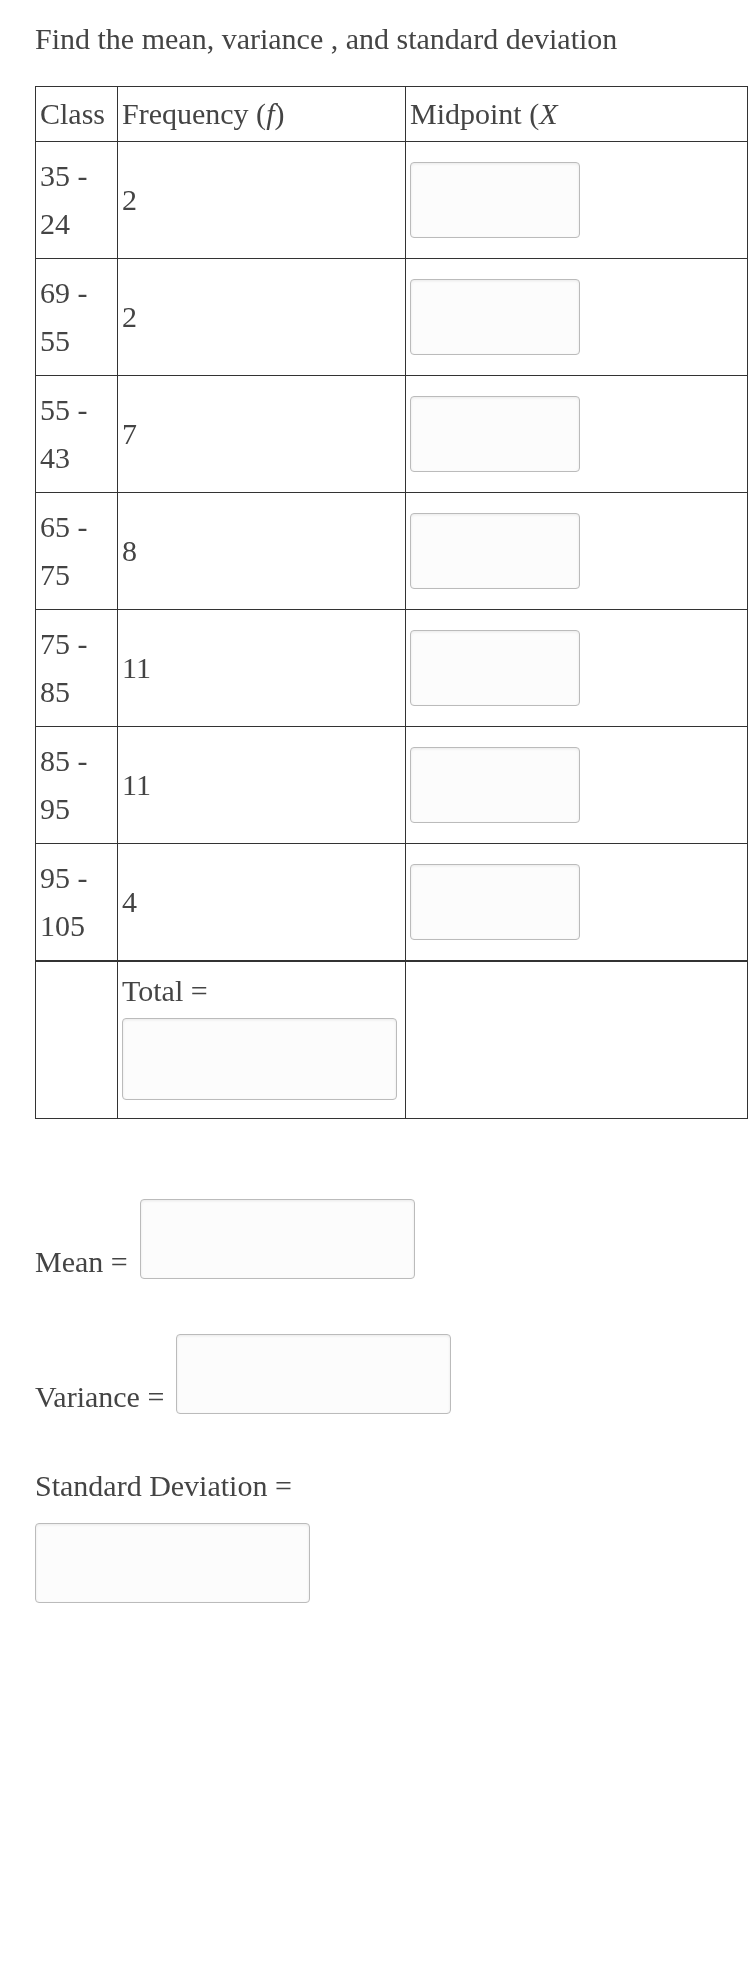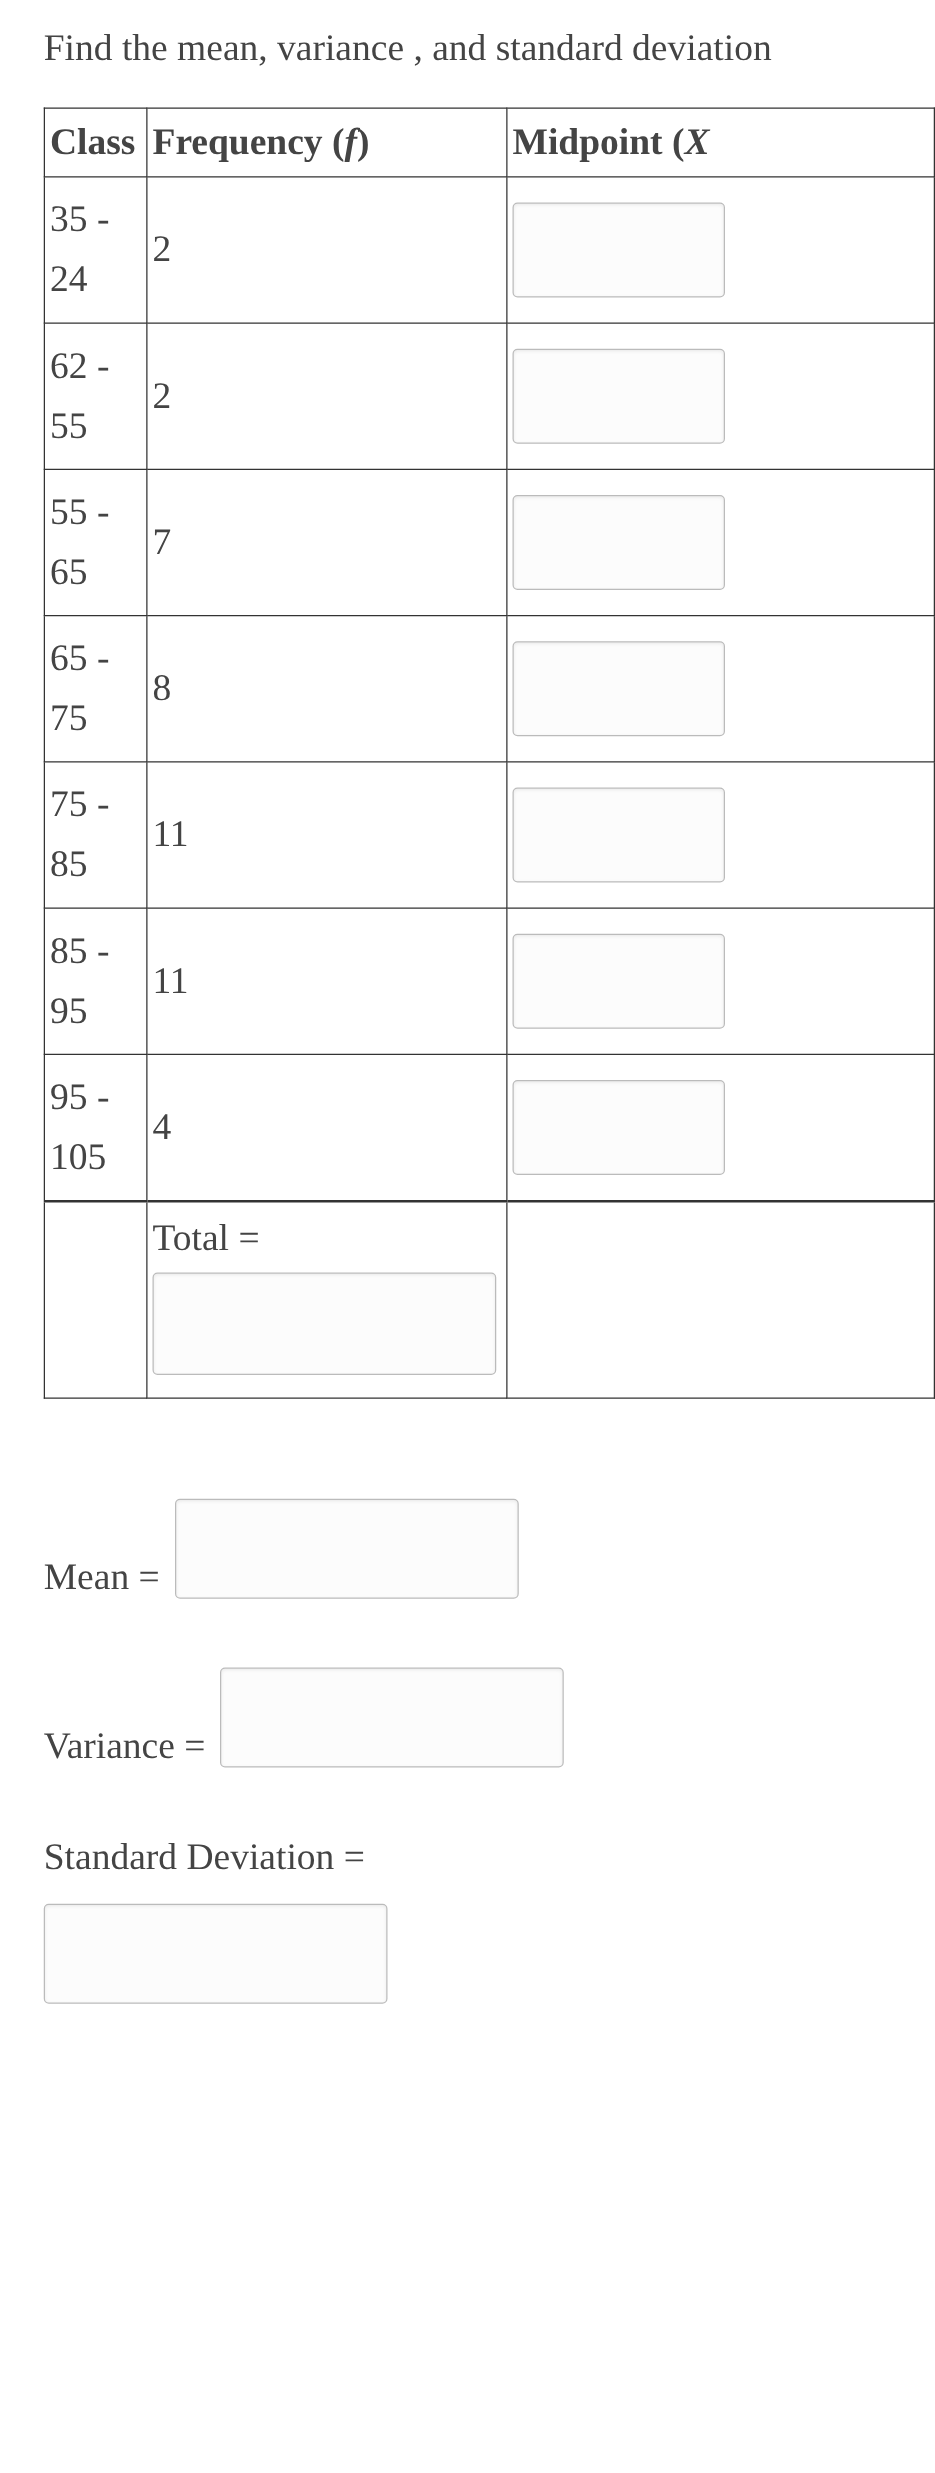--- a/index.html
+++ b/index.html
@@ -31,21 +31,21 @@
     th, td {
       border: 1px solid #333;
       padding: 10px 4px;
       text-align: left;
       font-size: 30px;
       font-weight: normal;
       color: #444;
       vertical-align: middle;
     }
     th {
-      font-weight: bold;
+      font-weight: normal;
     }
     .col-class {
       width: 82px;
     }
     .col-freq {
       width: 288px;
     }
     .col-mid {
       min-width: 180px;
     }
@@ -156,26 +156,26 @@
         </th>
       </tr>
     </thead>
     <tbody>
       <tr>
         <td class="class-cell">35 - 24</td>
         <td>2</td>
         <td><input type="text" class="midpoint-input" style=""></td>
       </tr>
       <tr>
-        <td class="class-cell">62 - 55</td>
+        <td class="class-cell">69 - 55</td>
         <td>2</td>
         <td><input type="text" class="midpoint-input" style=""></td>
       </tr>
       <tr>
-        <td class="class-cell">55 - 65</td>
+        <td class="class-cell">55 - 43</td>
         <td>7</td>
         <td><input type="text" class="midpoint-input" style=""></td>
       </tr>
       <tr>
         <td class="class-cell">65 - 75</td>
         <td>8</td>
         <td><input type="text" class="midpoint-input" style=""></td>
       </tr>
       <tr>
         <td class="class-cell">75 - 85</td>

